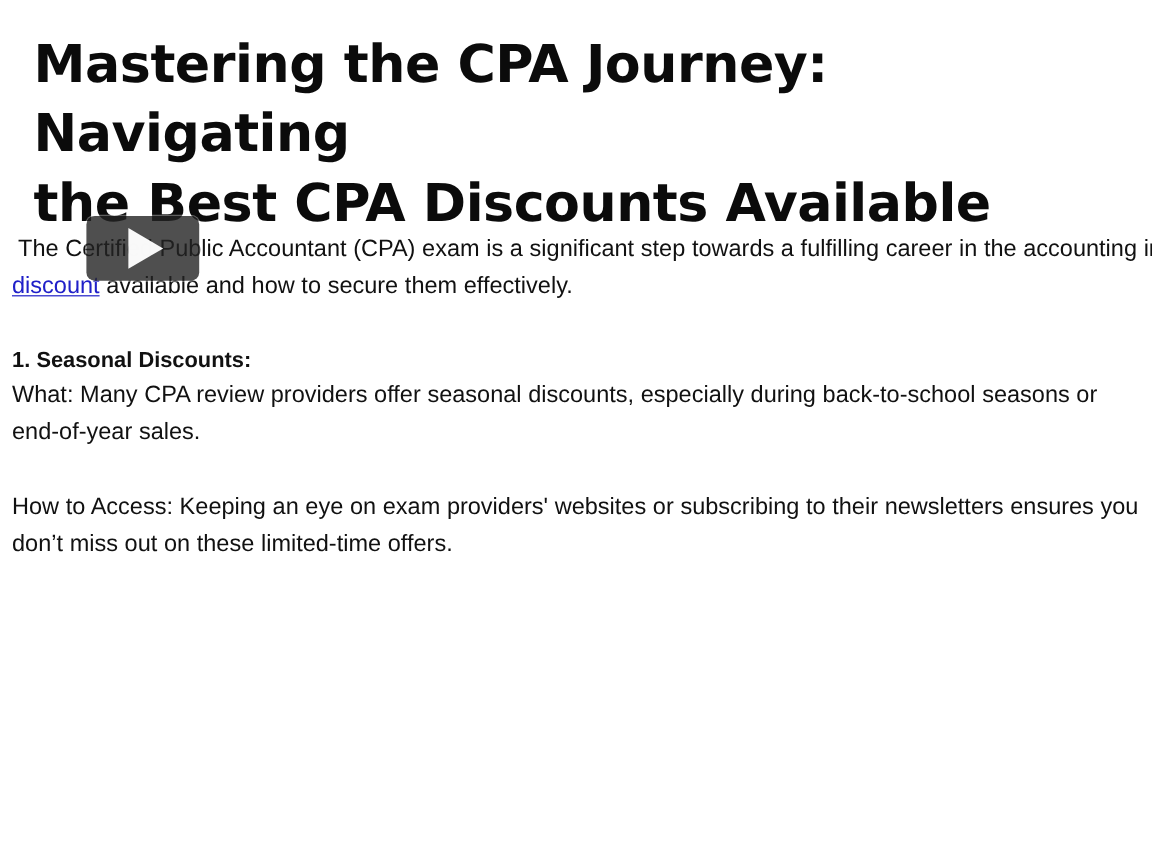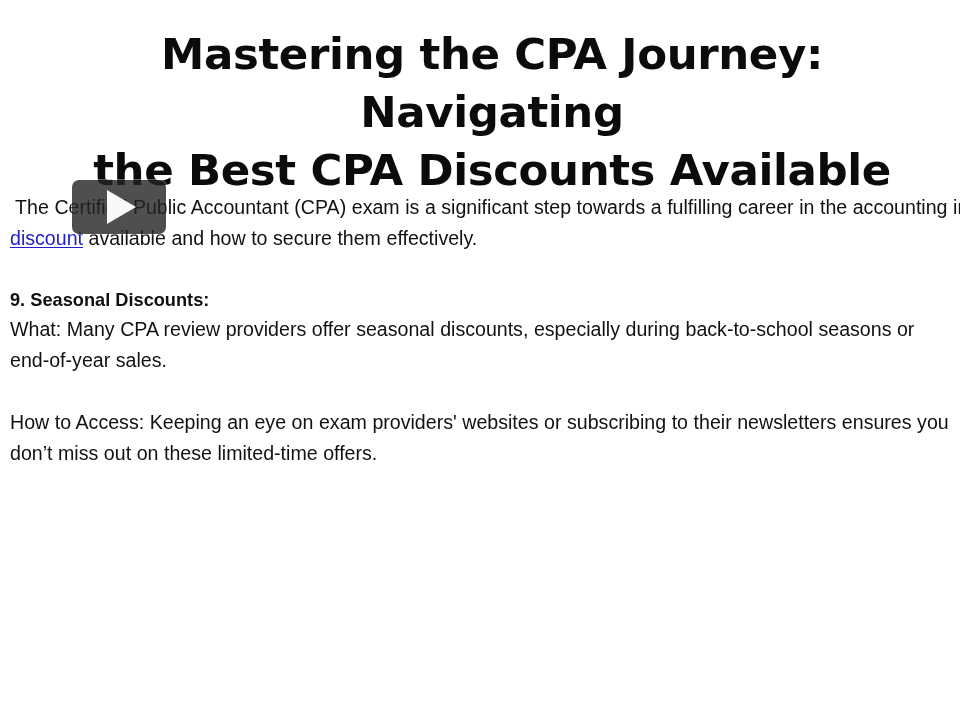--- a/index.html
+++ b/index.html
@@ -20,24 +20,23 @@
     position: relative;
     width: 960px;
     height: 720px;
     background: #ffffff;
     box-sizing: border-box;
   }
 
   
   #title-block {
     position: absolute;
-    left: 40px;
+    left: 28px;
     top: 26px;
     width: 904px;
-    text-align: center;
   }
   #title-text {
     font-family: "DejaVu Sans", sans-serif;
     font-weight: bold;
     font-size: 43.5px;
     line-height: 1.33;
     letter-spacing: -0.4px;
     color: #0b0b0b;
     white-space: pre-line;
   }
@@ -113,21 +112,21 @@
     <div id="title-text">Mastering the CPA Journey: Navigating
 the Best CPA Discounts Available</div>
   </div>
 
   <div id="body-block">
 
     <p class="para body-intro"><span class="lead-space"> The Certified Public Accountant (CPA) exam is a significant step towards a fulfilling career in the accounting industry. However, the path to achieving the coveted CPA title can be financially challenging, with review courses, exam fees, and supplementary materials putting a strain on budgets. This is where the allure of a CPA discount becomes undeniably essential. As the demand for CPA review courses rises, providers often offer enticing discounts to stand out and assist aspiring accountants. In this guide, we'll delve into the best </span><a href="#" class="inline-link">CPA discount</a><span> available and how to secure them effectively.</span></p>
 
     <div class="spacer-line"></div>
 
-    <p class="para"><span class="bold-head">9. Seasonal Discounts:</span><span>What: Many CPA review providers offer seasonal discounts, especially during back-to-school seasons or end-of-year sales.</span></p>
+    <p class="para"><span class="bold-head">1. Seasonal Discounts:</span><span>What: Many CPA review providers offer seasonal discounts, especially during back-to-school seasons or end-of-year sales.</span></p>
 
     <div class="spacer-line"></div>
 
     <p class="para"><span>How to Access: Keeping an eye on exam providers' websites or subscribing to their newsletters ensures you don’t miss out on these limited-time offers.</span></p>
 
   </div>
 
   <div id="play-overlay">
     <div id="play-triangle"></div>
   </div>

